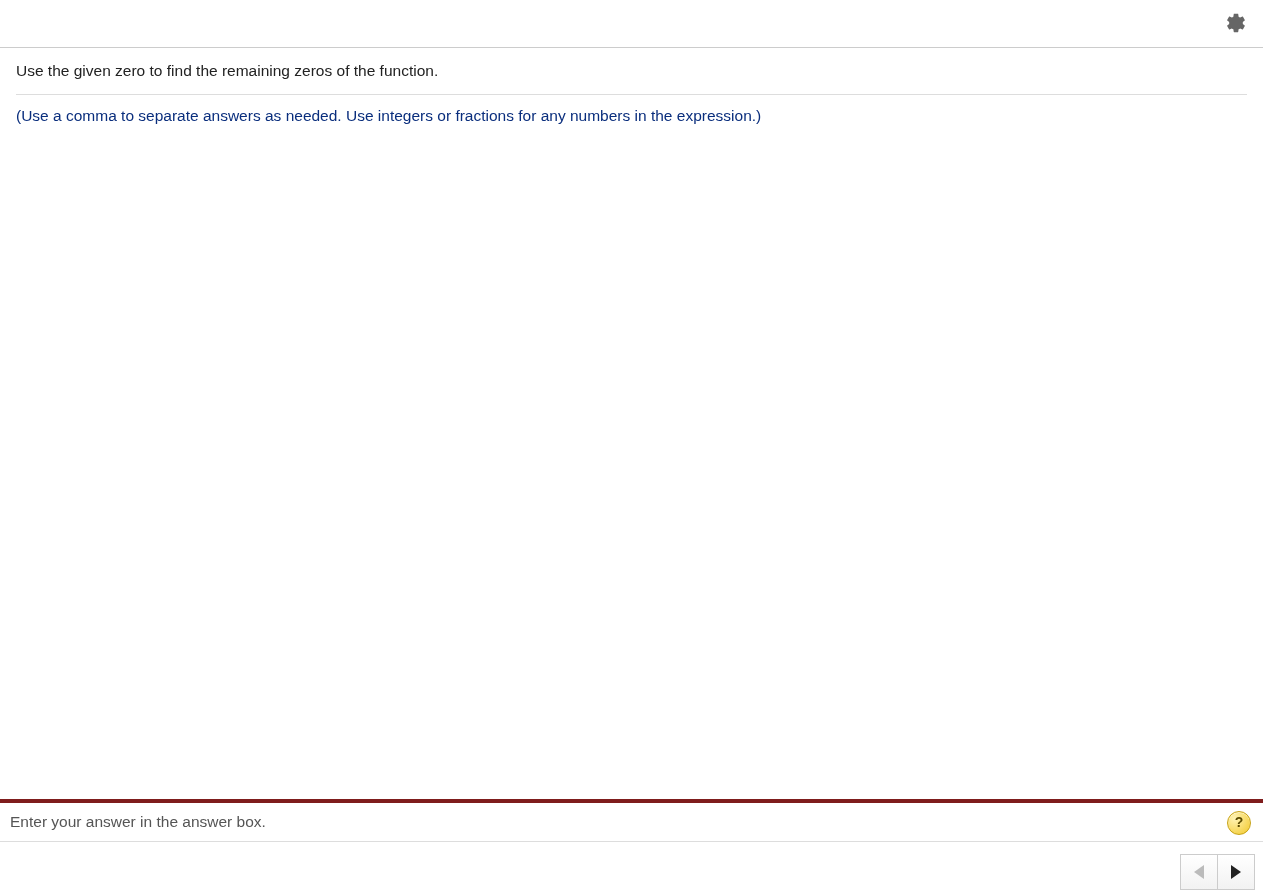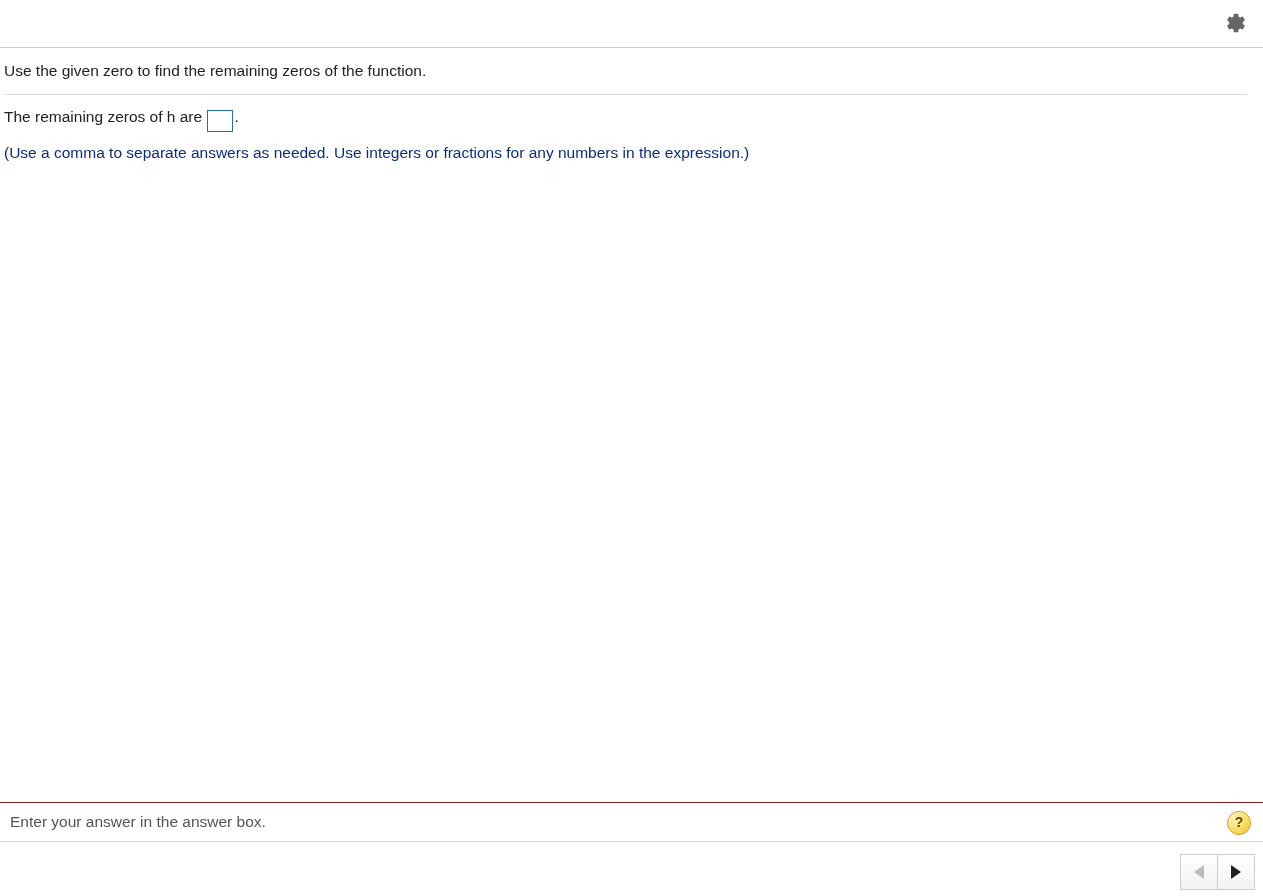--- a/index.html
+++ b/index.html
@@ -22,21 +22,21 @@
   .gear {
     position: absolute;
     right: 16px;
     top: 12px;
     width: 22px;
     height: 22px;
     cursor: pointer;
     color: #555;
   }
   .content {
-    padding: 14px 16px 0 4px;
+    padding: 14px 16px 0 16px;
   }
   .question-text {
     margin: 0 0 14px 0;
     font-size: 15.5px;
     color: #222;
   }
   .equation-row {
     margin: 0 0 0 30px;
     font-size: 15px;
     white-space: nowrap;
@@ -66,21 +66,21 @@
   .hint {
     font-size: 15.5px;
     color: #0a2e7d;
     margin-top: 12px;
   }
   .bottom-instruction {
     position: absolute;
     bottom: 54px;
     left: 0;
     right: 0;
-    border-top: 1px solid #7f1d1d;
+    border-top: 4px solid #7f1d1d;
     border-bottom: 1px solid #ddd;
     padding: 10px 10px 10px 10px;
     font-size: 15.5px;
     color: #555;
   }
   .help-icon {
     position: absolute;
     right: 12px;
     bottom: 6px;
     width: 22px;
@@ -145,23 +145,20 @@
     </svg>
   </div>
 </div>
 
 <div class="content">
   <p class="question-text">Use the given zero to find the remaining zeros of the function.</p>
 
 
   <div class="divider"></div>
 
-  <div class="answer-line">
-    <span>The remaining zeros of h are </span><input class="answer-box" type="text" style=""><span>.</span>
-  </div>
   <div class="hint">(Use a comma to separate answers as needed. Use integers or fractions for any numbers in the expression.)</div>
 </div>
 
 <div class="bottom-instruction">
   <span>Enter your answer in the answer box.</span>
   <div class="help-icon">?</div>
 </div>
 
 <div class="nav-buttons">
   <div class="nav-btn disabled">

